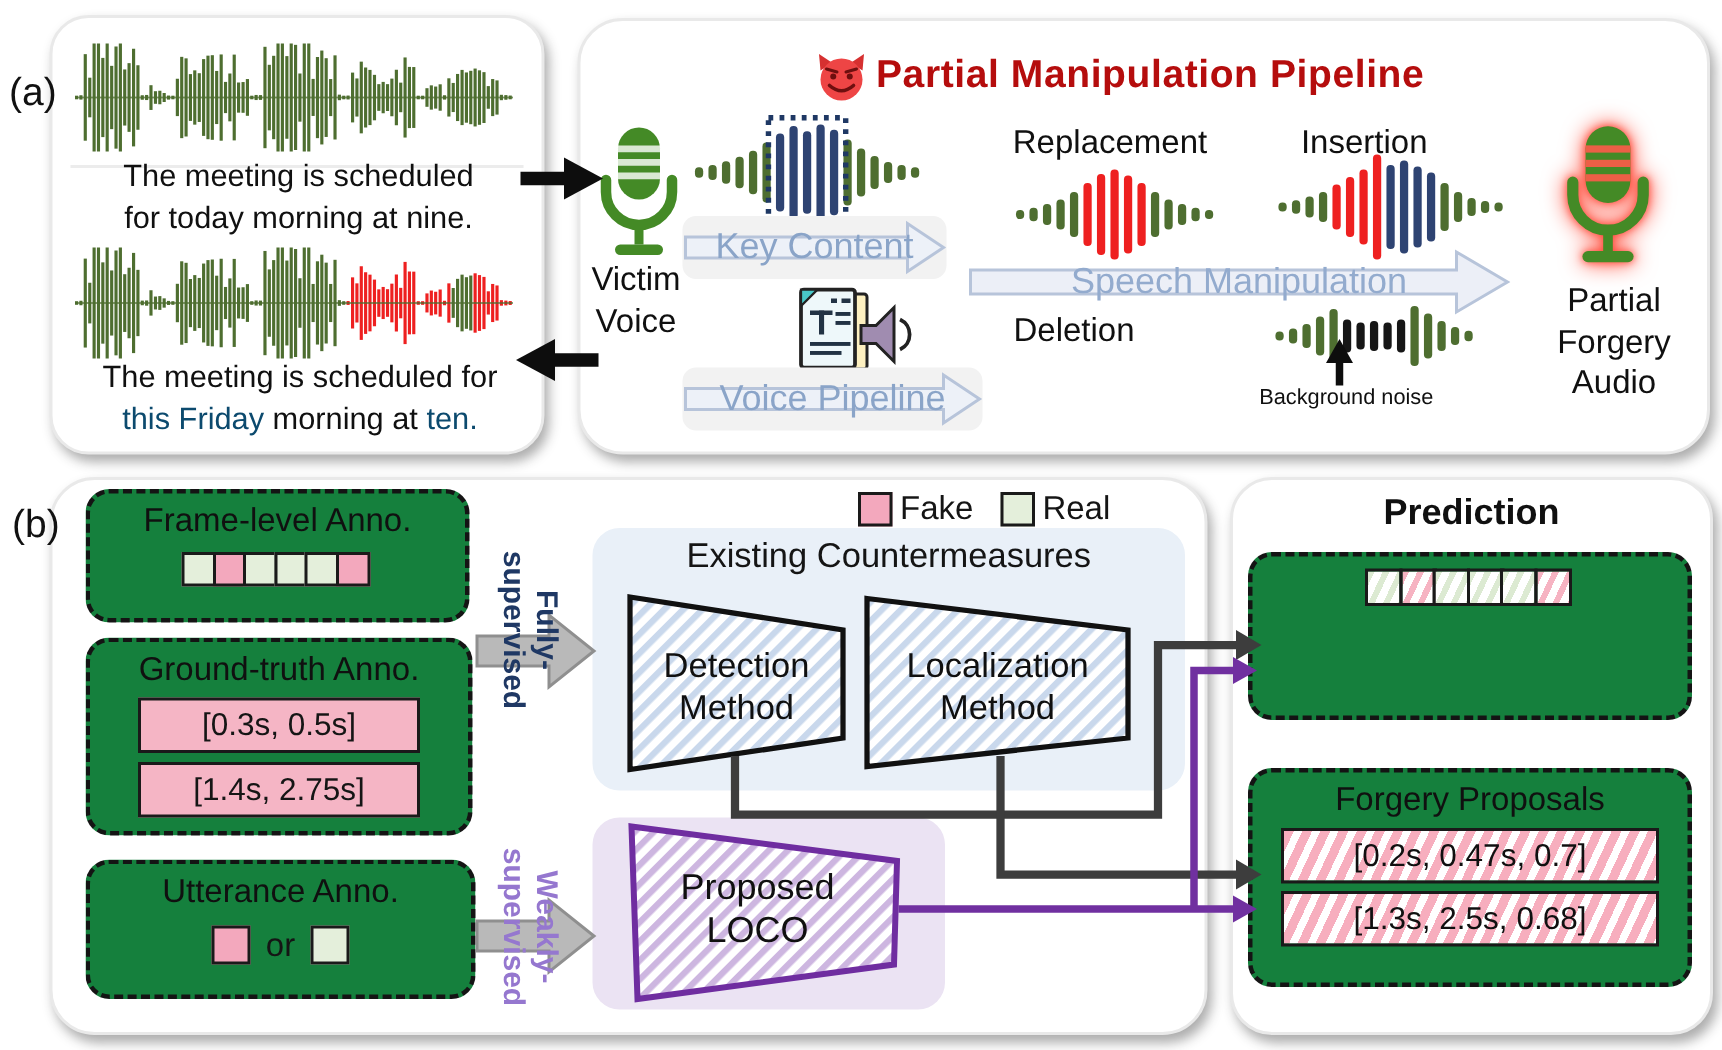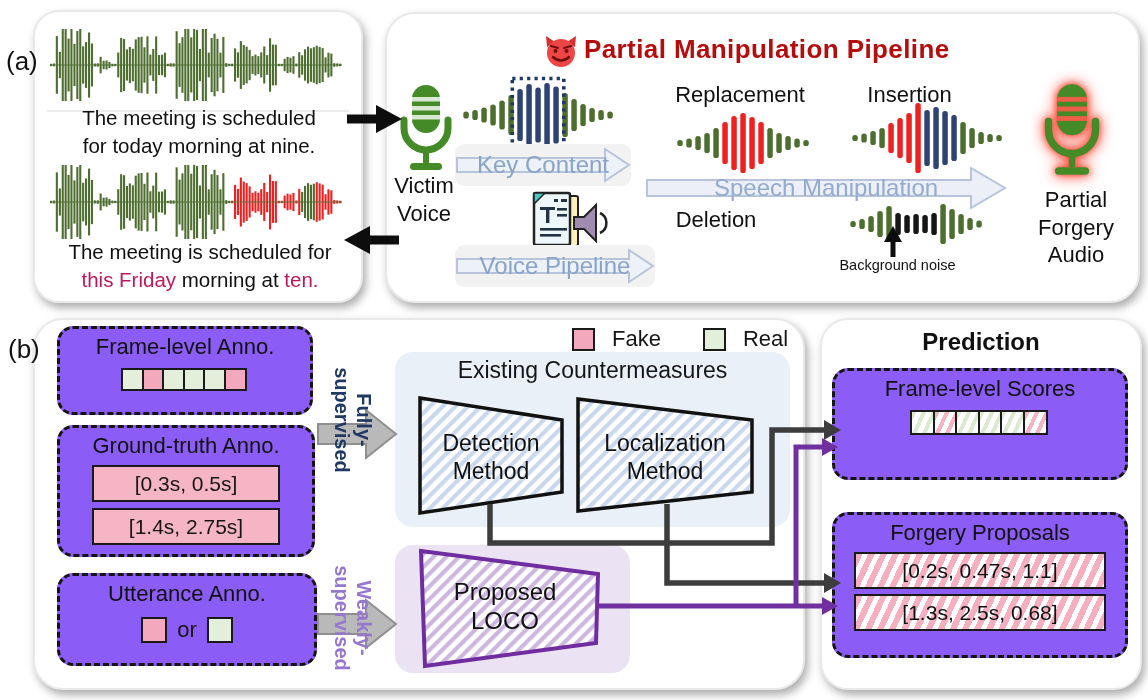--- a/index.html
+++ b/index.html
@@ -5,46 +5,46 @@
   html,body{margin:0;padding:0;background:#fff;}
   *{box-sizing:border-box;}
   .stage{position:relative;width:1148px;height:700px;background:#fff;overflow:hidden;
          font-family:"Liberation Sans","DejaVu Sans",sans-serif;color:#151515;}
   .abs{position:absolute;}
   .panel{position:absolute;background:#fff;border:2px solid #e9e9e9;border-radius:26px;
          box-shadow:3px 5px 8px rgba(40,40,40,.38);}
   .ctr{text-align:center;}
   .corner-label{position:absolute;font-size:26px;color:#111;}
   .sentence{position:absolute;font-size:20.5px;line-height:1.35;text-align:center;color:#101010;}
-  .red-t{color:#be185d;}
+  .red-t{color:#0c4a6e;}
   .pipe-title{position:absolute;font-size:26px;font-weight:bold;color:#b50d0d;letter-spacing:.4px;white-space:nowrap;}
   .small-cap{position:absolute;font-size:22px;text-align:center;color:#101010;line-height:1.18;}
   .tiny-cap{position:absolute;font-size:14.5px;text-align:center;color:#101010;}
   .flow-arrow{position:absolute;border-radius:9px;background:#f2f2f2;}
   .flow-arrow svg{position:absolute;left:0;top:0;}
   .flow-arrow .t{position:absolute;left:0;top:0;width:100%;height:100%;display:flex;align-items:center;
       justify-content:center;font-size:24px;color:#8aa4c8;white-space:nowrap;}
   .speech-arrow .t{color:#93abce;font-size:24px;}
-  .dashed-box{position:absolute;border:3.5px dashed #141414;border-radius:16px;background:#8b5cf6;}
+  .dashed-box{position:absolute;border:3.5px dashed #141414;border-radius:16px;background:#15803d;}
   .dashed-box .db-title{font-size:22px;text-align:center;margin-top:5px;color:#101010;}
   .sq-row{display:flex;justify-content:center;margin-top:8px;}
   .sq{width:23px;height:23px;border:2.5px solid #1a1a1a;margin-left:-2.5px;}
   .sq.real{background:#e4efdb;}
   .sq.fake{background:#f3a8bd;}
   .sq2{width:25px;height:25px;border:2.5px solid #1a1a1a;margin-left:-2.5px;}
   .sq2.real{background:repeating-linear-gradient(115deg,#dcead2 0 4px,#ffffff 4px 9px);}
   .sq2.fake{background:repeating-linear-gradient(115deg,#f6b3c2 0 4px,#ffffff 4px 9px);}
   .gt-col{display:flex;flex-direction:column;align-items:center;gap:6px;margin-top:6px;}
   .gt-box{width:188px;height:37px;background:#f5b5c5;border:2.5px solid #1a1a1a;font-size:21px;
           display:flex;align-items:center;justify-content:center;}
   .prop-col{display:flex;flex-direction:column;align-items:center;gap:5px;margin-top:6px;}
   .proposal{width:252px;height:37px;border:2.5px solid #1a1a1a;font-size:21px;color:#101010;
             display:flex;align-items:center;justify-content:center;
             background:repeating-linear-gradient(115deg,#f7aebe 0 6px,#ffffff 6px 11px);}
-  .legend{position:absolute;display:flex;align-items:center;gap:17px;font-size:22px;}
+  .legend{position:absolute;display:flex;align-items:center;gap:5px;font-size:22px;}
   .legend .sq{margin-left:0;}
   .vlabel{position:absolute;width:160px;height:52px;display:flex;flex-direction:column;align-items:center;
           justify-content:center;transform:rotate(90deg);font-weight:bold;font-size:20px;line-height:1.08;}
   .blue-box{position:absolute;background:#e9f0f8;border-radius:18px;}
   .purple-box{position:absolute;background:#ebe3f3;border-radius:18px;}
   .trap-label{position:absolute;font-size:23px;text-align:center;line-height:1.2;color:#101010;}
   .or-row{display:flex;align-items:center;justify-content:center;gap:10px;margin-top:10px;font-size:22px;}
   .or-row .sq{margin-left:0;width:26px;height:26px;}
   .pred-title{position:absolute;font-size:24px;font-weight:bold;text-align:center;color:#101010;}
   .mic-label{position:absolute;font-size:22px;text-align:center;line-height:1.25;color:#101010;}
@@ -516,35 +516,34 @@
   </svg>
   <div class="trap-label" style="left:425px;top:578px;width:160px;font-size:24px;">
     <span>Proposed</span><br>
     <span>LOCO</span>
   </div>
 
   <div class="panel" style="left:820px;top:318px;width:322px;height:372px;border-radius:28px;"></div>
   <div class="pred-title" style="left:820px;top:328px;width:322px;">Prediction</div>
 
   <div class="dashed-box" style="left:832px;top:368px;width:296px;height:112px;">
-    <div class="db-title">Frame-level Scores</div>
     <div class="sq-row">
         <span class="sq2 real"></span>
         <span class="sq2 fake"></span>
         <span class="sq2 real"></span>
         <span class="sq2 real"></span>
         <span class="sq2 real"></span>
         <span class="sq2 fake"></span>
       </div>
   </div>
 
   <div class="dashed-box" style="left:832px;top:512px;width:296px;height:146px;">
     <div class="db-title">Forgery Proposals</div>
     <div class="prop-col">
-        <div class="proposal">[0.2s, 0.47s, 1.1]</div>
+        <div class="proposal">[0.2s, 0.47s, 0.7]</div>
         <div class="proposal">[1.3s, 2.5s, 0.68]</div>
       </div>
   </div>
 
   <svg class="abs" style="left:0;top:0;pointer-events:none;" width="1148" height="700">
     <polygon points="318,424 366,424 366,410 396,434 366,458 366,444 318,444" fill="#b9b9b9" stroke="#8f8f8f" stroke-width="2"></polygon>
     <polygon points="318,614 366,614 366,600 396,624 366,648 366,634 318,634" fill="#b9b9b9" stroke="#8f8f8f" stroke-width="2"></polygon>
   </svg>
 
   <div class="vlabel" style="left:272px;top:394px;color:#1f3864;">

